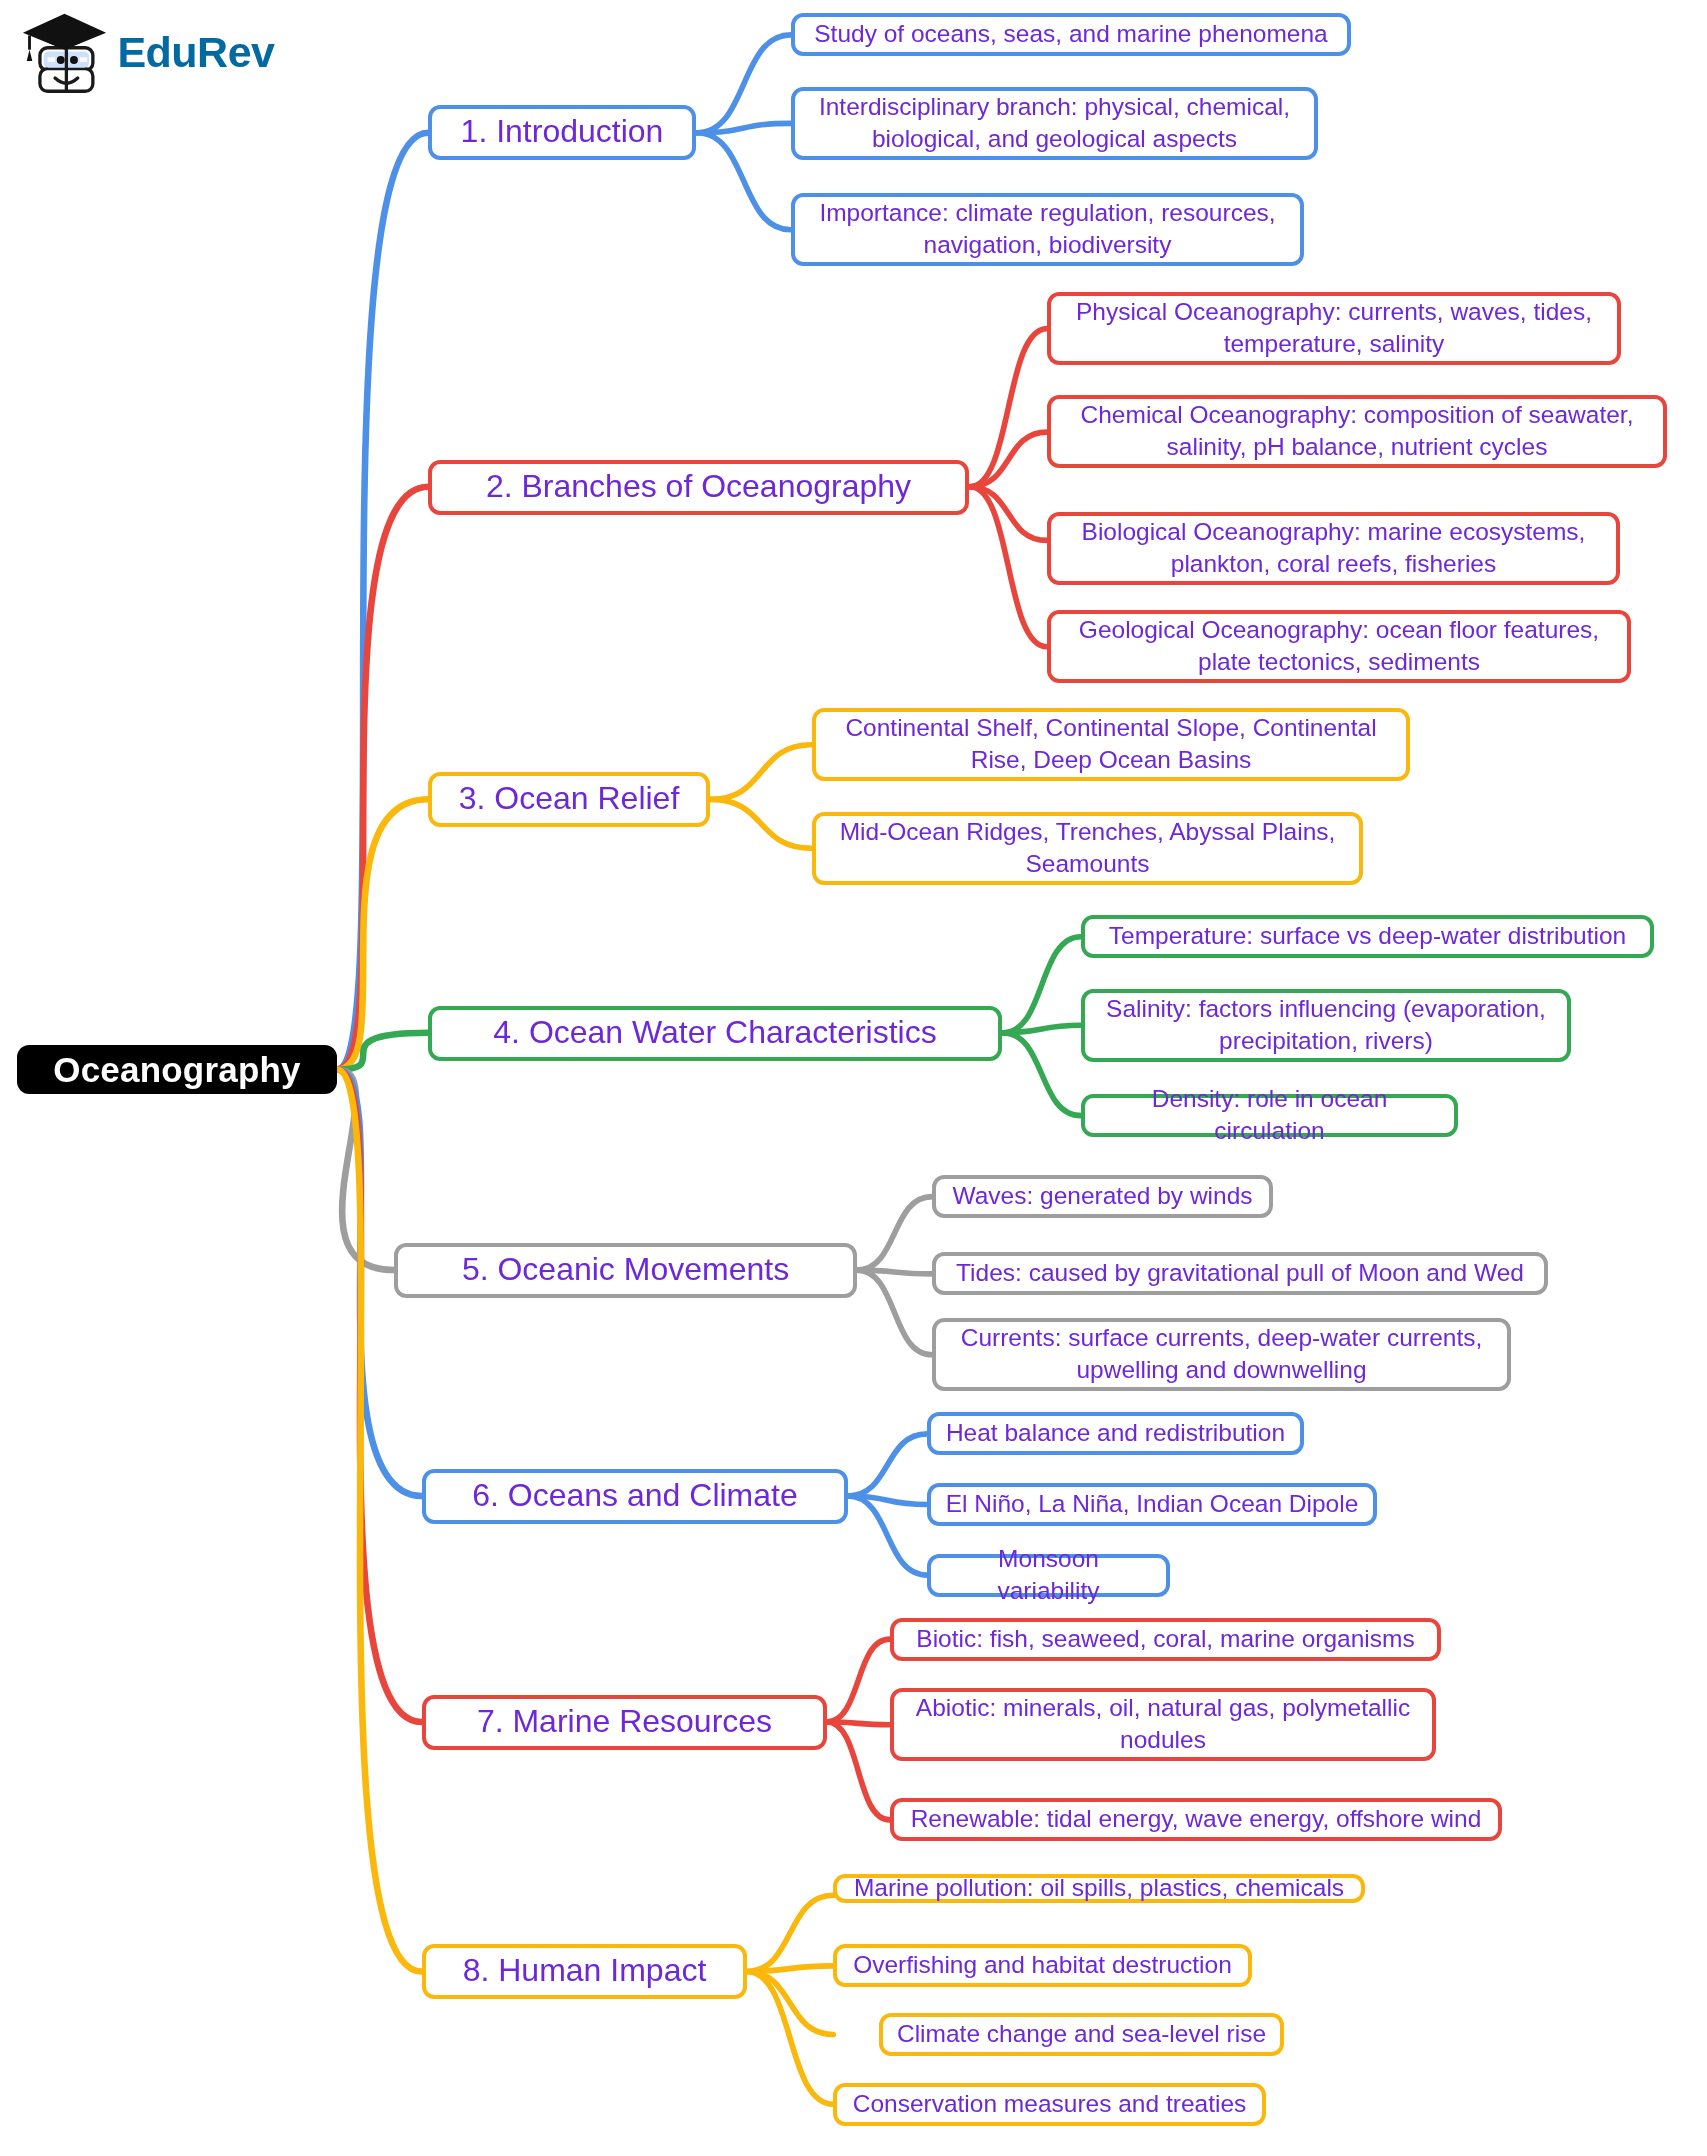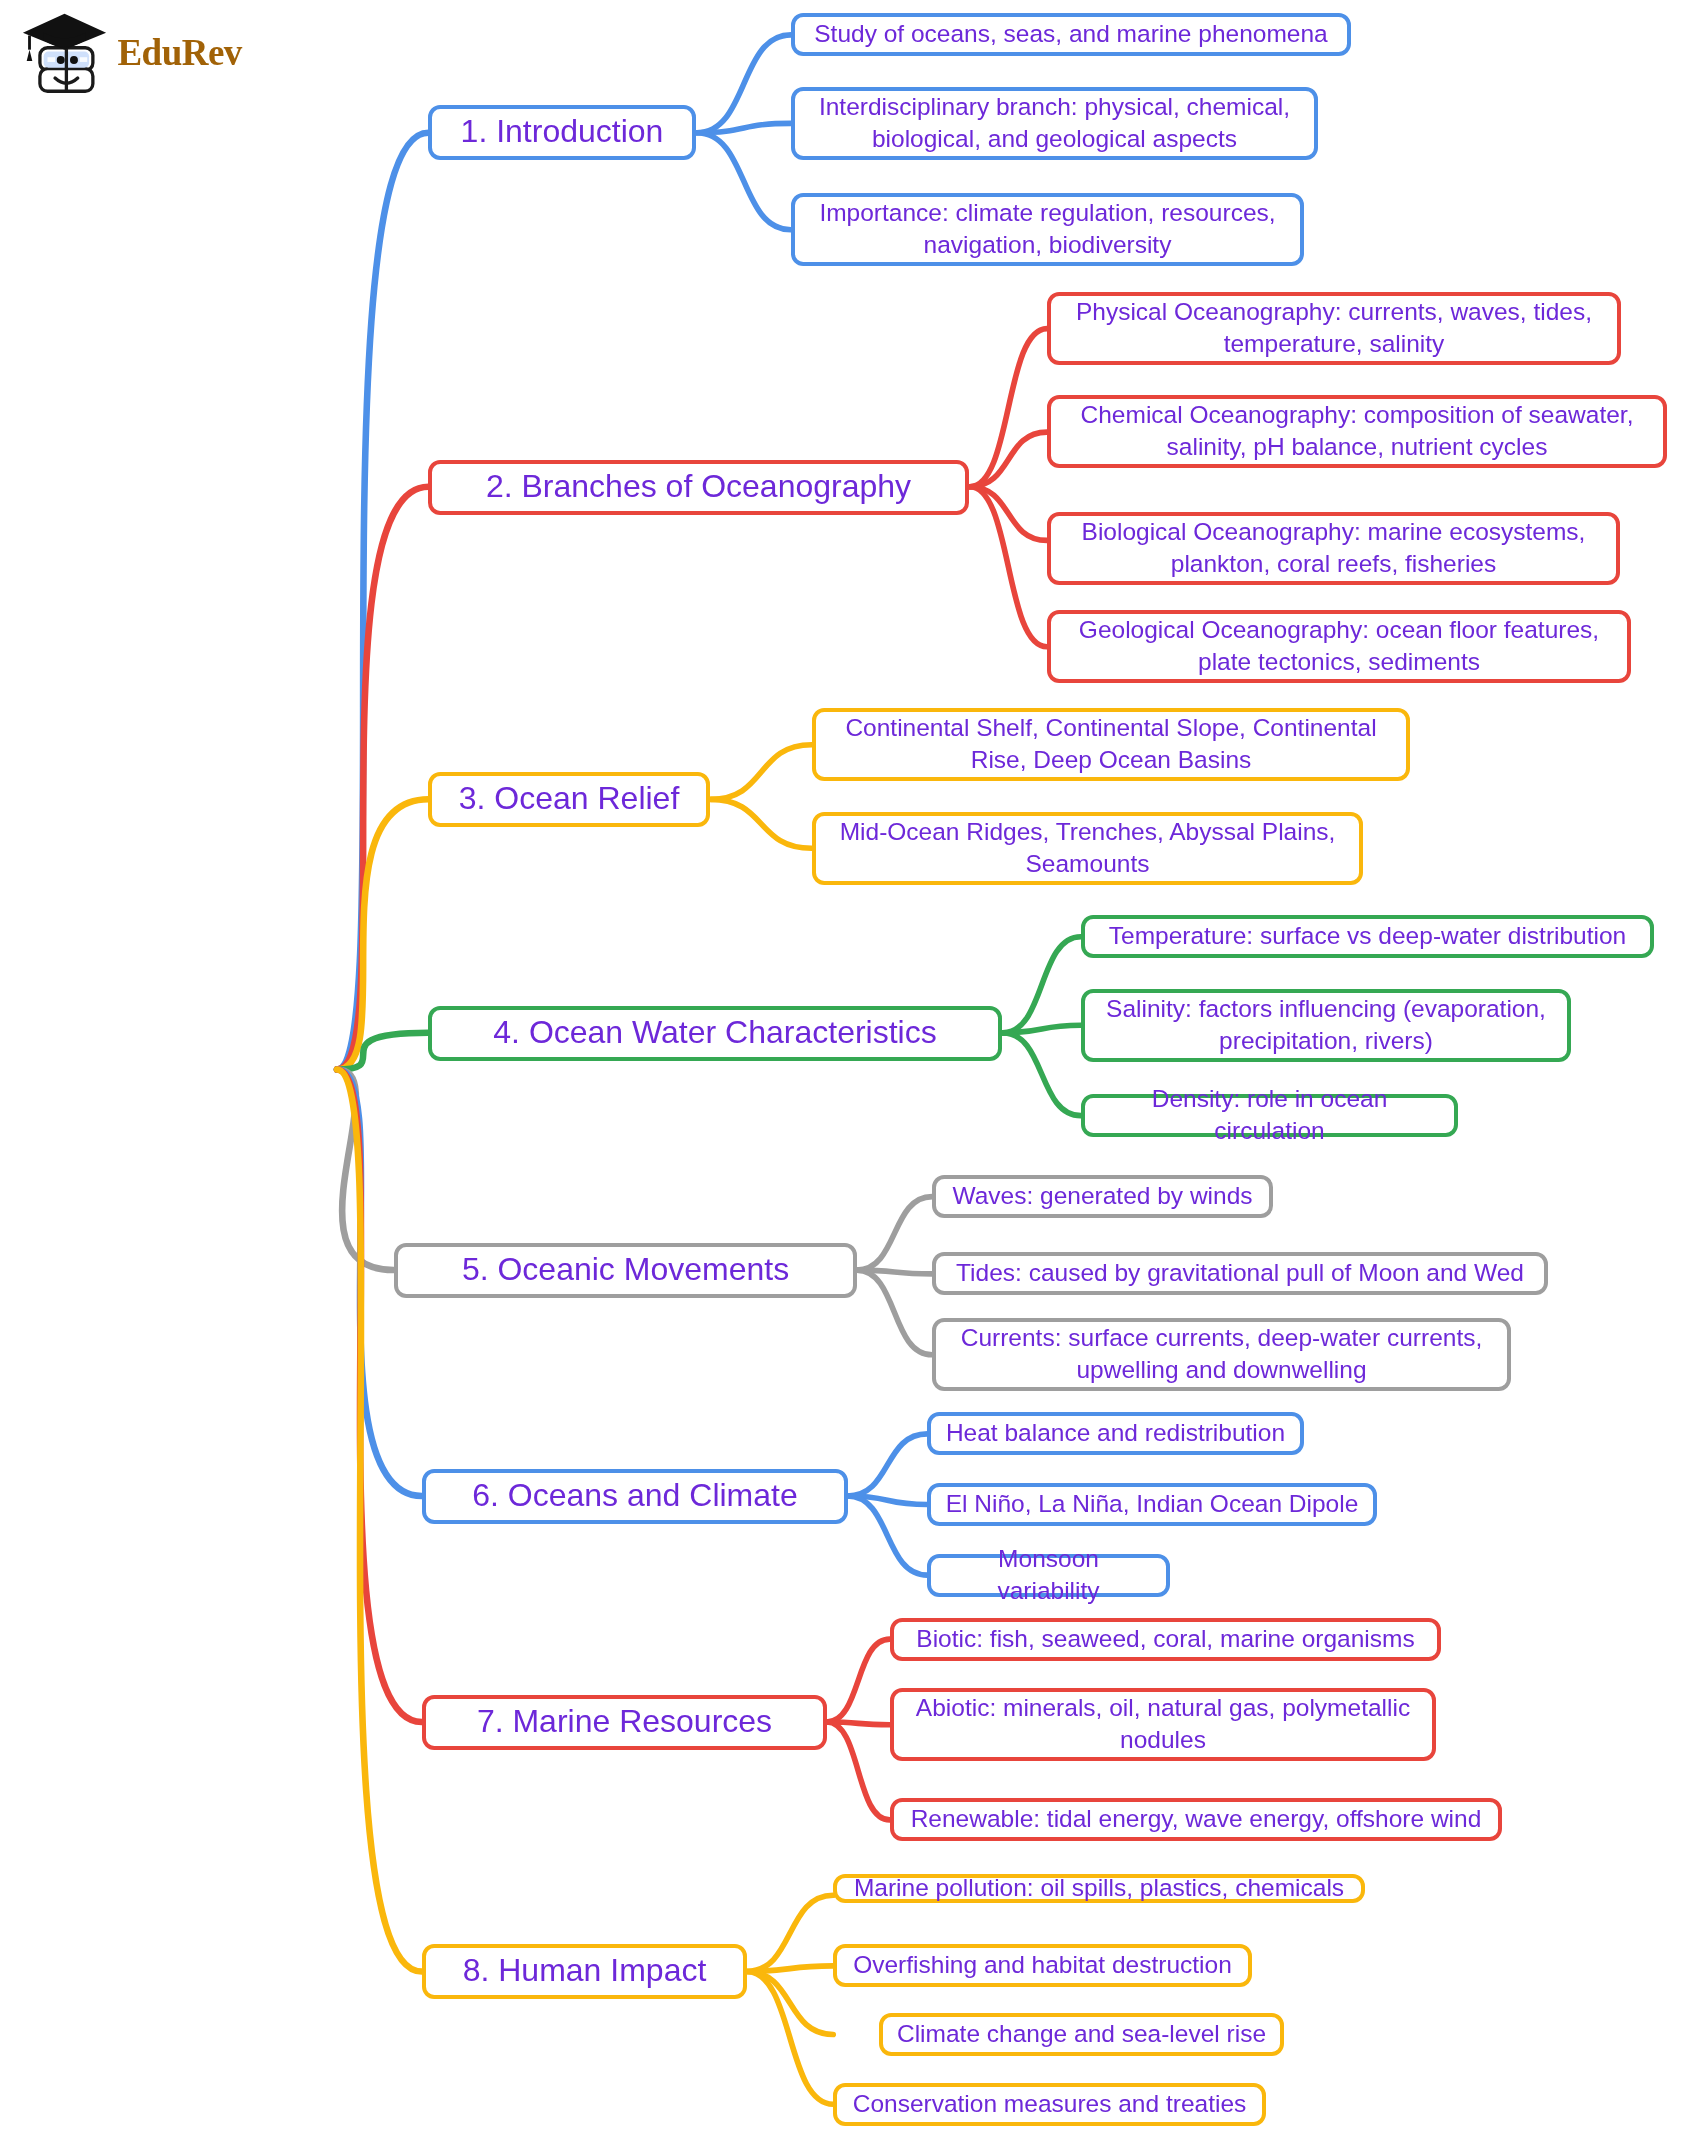--- a/index.html
+++ b/index.html
@@ -28,26 +28,25 @@
   .logo-wrap {
     position: absolute;
     left: 21px;
     top: 7.5px;
     display: flex;
     align-items: center;
     gap: 9.4px;
   }
   .logo-mark { width: 87px; height: 89px; display: block; }
   .logo-text {
-    font-size: 37px;
+    font-size: 43px;
     font-weight: bold;
-    color: #a16207;
+    color: #0369a1;
     letter-spacing: -0.5px;
     line-height: 1;
-    font-family: Liberation Serif, serif;
   }
 
   
   .node {
     position: absolute;
     background: #ffffff;
     border-style: solid;
     display: flex;
     align-items: center;
     justify-content: center;
@@ -142,20 +141,21 @@
 
       <path d="M46 6 L90 26 L46 44 L2 26 Z" fill="#111111"></path>
       <path d="M24 34 Q46 48 68 34 L68 26 Q46 38 24 26 Z" fill="#111111"></path>
 
       <path d="M9 29 L9 44" stroke="#111111" stroke-width="3" fill="none"></path>
       <path d="M9 44 L6 56 L12 56 Z" fill="#111111"></path>
     </svg>
     <div class="logo-text">EduRev</div>
   </div>
 
+  <div class="root-node" style="left: 17px; top: 1045px; width: 320px; height: 49px;">Oceanography</div>
 
   <div id="nodes">
       <div class="node branch-node" style="left: 428px; top: 105px; width: 268px; height: 55px; border-color: rgb(77, 144, 232);">
         <span>1. Introduction</span>
       </div>
       <div class="node leaf-node" style="left: 791px; top: 13px; width: 560px; height: 43px; border-color: rgb(77, 144, 232);">
         <span>Study of oceans, seas, and marine phenomena</span>
       </div>
       <div class="node leaf-node" style="left: 791px; top: 87px; width: 527px; height: 73px; border-color: rgb(77, 144, 232);">
         <span>Interdisciplinary branch: physical, chemical, biological, and geological aspects</span>

